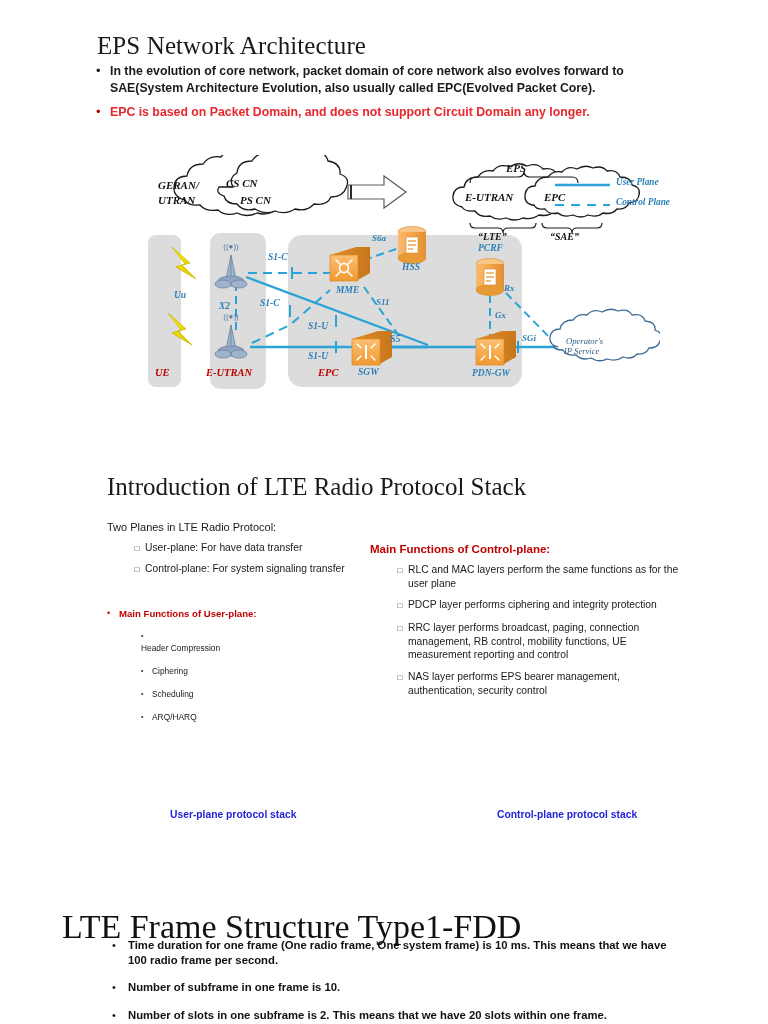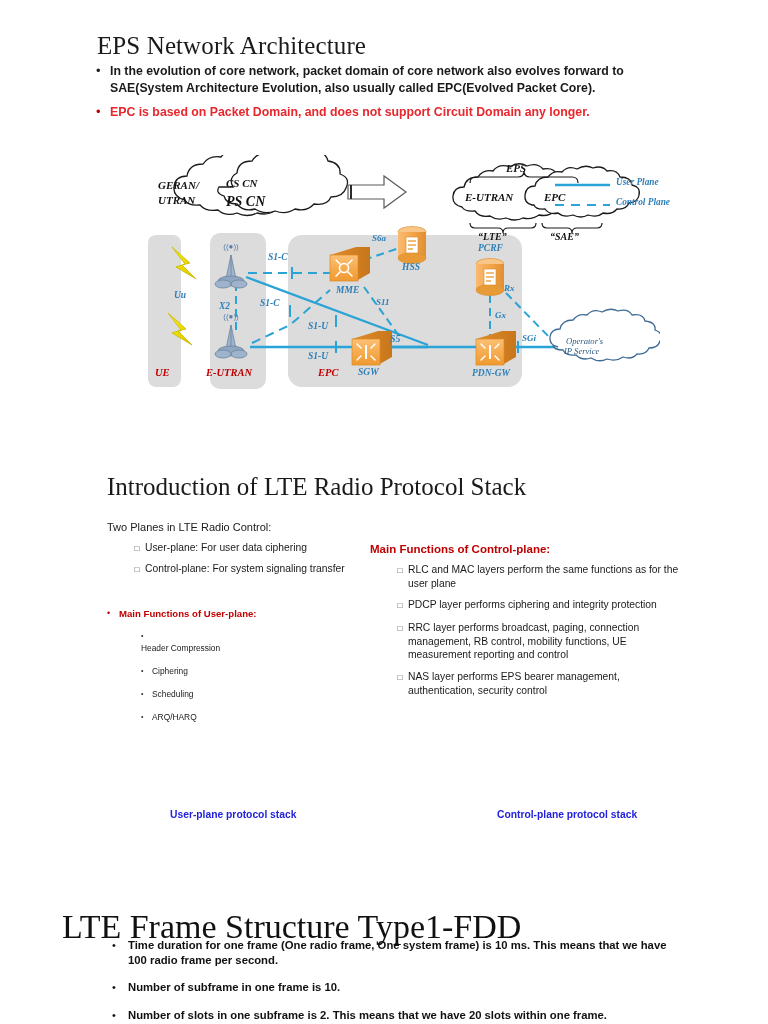--- a/index.html
+++ b/index.html
@@ -409,21 +409,21 @@
         <path d="M418,192 q-9,-2 -8,-10 q1,-8 10,-8 q2,-9 13,-9 q5,-7 14,-5
                  q6,-7 15,-3 q8,-5 16,-1 q10,-3 14,4 q11,-2 13,6 q11,1 10,9
                  q9,3 5,11 q-2,7 -11,7 q-3,7 -12,6 q-5,6 -14,3 q-7,5 -16,2
                  q-8,4 -16,-1 q-9,3 -15,-3 q-10,1 -13,-5 q-9,0 -10,-5 z" fill="#ffffff" stroke="#3e6b96" stroke-width="1.3"></path>
       </g>
     </svg>
 
     <div class="dg-label" style="left:18px;  top:24px;  font-size:11px; color:#111;">GERAN/</div>
     <div class="dg-label" style="left:18px;  top:39px;  font-size:11px; color:#111;">UTRAN</div>
     <div class="dg-label" style="left:86px;  top:22px;  font-size:11px; color:#111;">CS CN</div>
-    <div class="dg-label" style="left:86px;  top:39px;  font-size:14px; color:#111;">PS CN</div>
+    <div class="dg-label" style="left:86px;  top:39px;  font-size:11px; color:#111;padding-left:14px;">PS CN</div>
 
     <div class="dg-label" style="left:366px; top:7px;   font-size:11px; color:#111;">EPS</div>
     <div class="dg-label" style="left:325px; top:36px;  font-size:11px; color:#111;">E-UTRAN</div>
     <div class="dg-label" style="left:404px; top:36px;  font-size:11px; color:#111;">EPC</div>
     <div class="dg-label" style="left:338px; top:76px;  font-size:10px; color:#111;">“LTE”</div>
     <div class="dg-label" style="left:410px; top:76px;  font-size:10px; color:#111;">“SAE”</div>
 
     <div class="dg-label" style="left:15px;  top:212px; font-size:10.5px; color:#c00000;">UE</div>
     <div class="dg-label" style="left:66px;  top:212px; font-size:10.5px; color:#c00000;">E-UTRAN</div>
     <div class="dg-label" style="left:178px; top:212px; font-size:10.5px; color:#c00000;">EPC</div>
@@ -449,25 +449,25 @@
     <div class="dg-label" style="left:364px; top:128px; font-size:9px;   color:#2d7fb8;">Rx</div>
     <div class="dg-label" style="left:382px; top:178px; font-size:9px;   color:#2d7fb8;">SGi</div>
 
     <div class="dg-label" style="left:476px; top:22px;  font-size:9.3px; color:#2d7fb8;">User Plane</div>
     <div class="dg-label" style="left:476px; top:42px;  font-size:9.3px; color:#2d7fb8;">Control Plane</div>
   </div>
 
   <div class="s2-title">Introduction of LTE Radio Protocol Stack</div>
 
   <div class="s2-left">
-    <div class="lead">Two Planes in LTE Radio Control:</div>
+    <div class="lead">Two Planes in LTE Radio Protocol:</div>
 
     <div class="sub-row">
       <div class="mk">□</div>
-      <div class="tx">User-plane: For user data ciphering</div>
+      <div class="tx">User-plane: For have data transfer</div>
     </div>
     <div class="sub-row">
       <div class="mk">□</div>
       <div class="tx">Control-plane: For system signaling transfer</div>
     </div>
 
     <div class="redhead2">
       <div class="mk">•</div>
       <div class="tx">Main Functions of User-plane:</div>
     </div>

